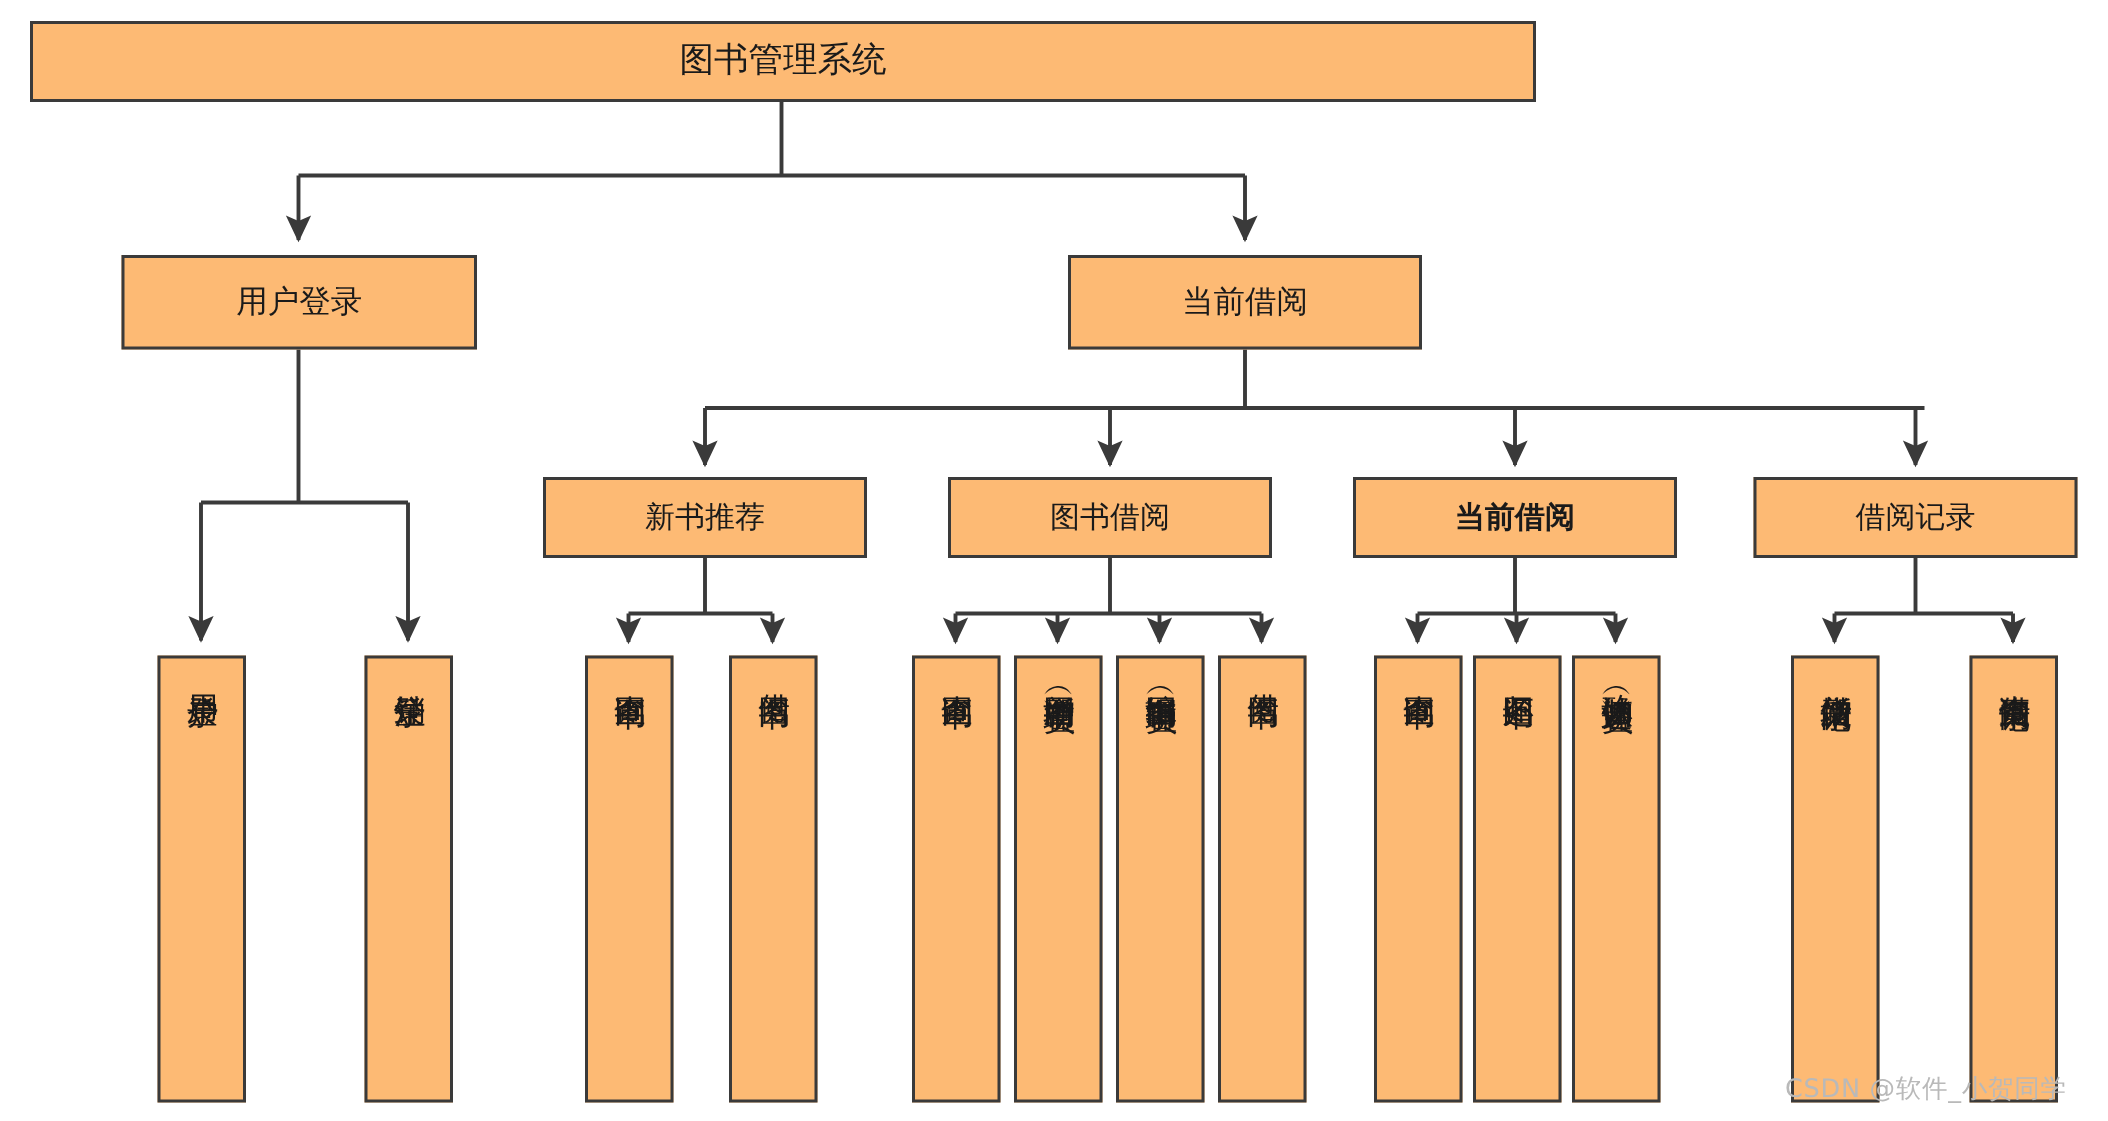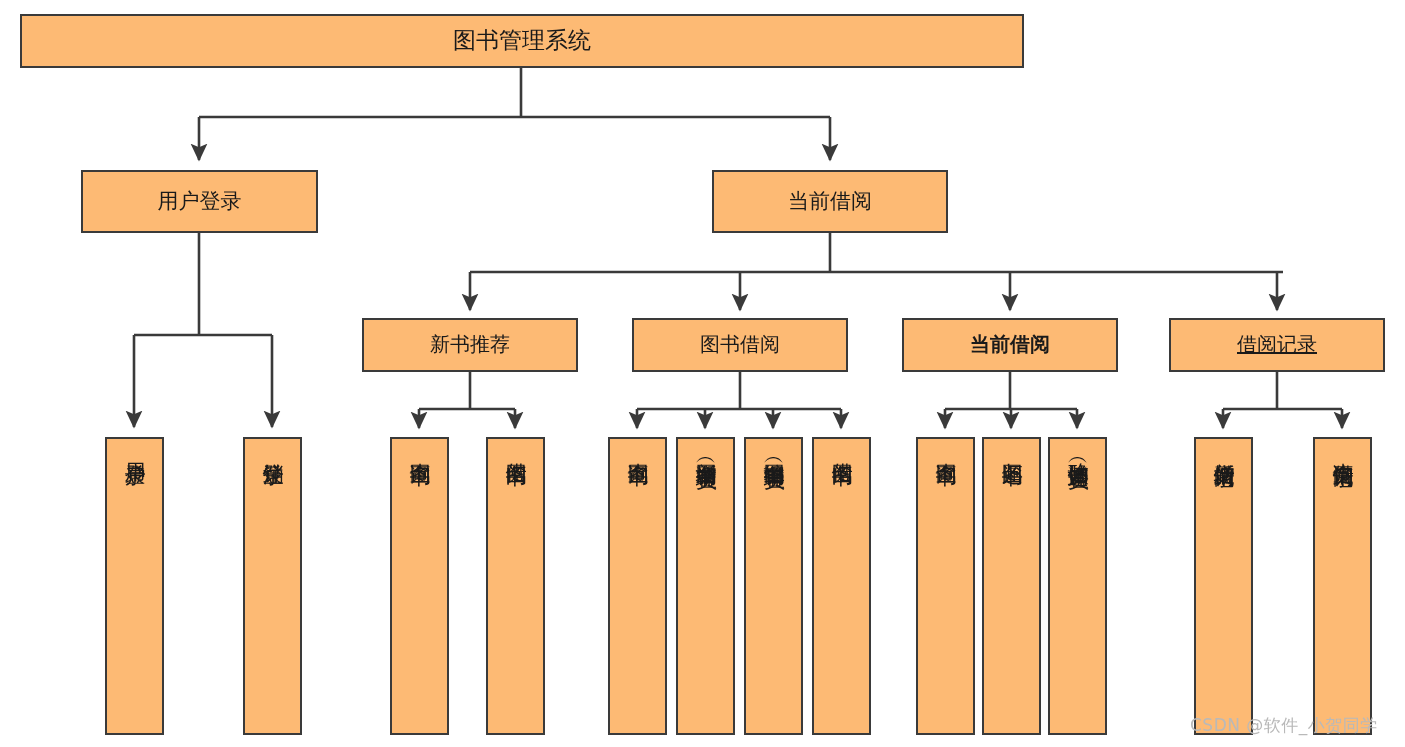--- a/index.html
+++ b/index.html
@@ -142,21 +142,21 @@
 
   <div class="node level2" style="left:632px; top:318px; width:216px; height:54px;">
     <span class="node-label">图书借阅</span>
   </div>
   <div class="node level2" style="left:362px; top:318px; width:216px; height:54px;">
     <span class="node-label">新书推荐</span>
   </div>
   <div class="node level2" style="left:902px; top:318px; width:216px; height:54px;font-weight:bold;">
     <span class="node-label">当前借阅</span>
   </div>
-  <div class="node level2" style="left:1169px; top:318px; width:216px; height:54px;text-decoration:underline;">
+  <div class="node level2" style="left:1169px; top:318px; width:216px; height:54px;">
     <span class="node-label">借阅记录</span>
   </div>
 
   <div class="node leaf" style="left:105px; top:437px; width:59px; height:298px;">
     <span class="node-label">用户登录</span>
   </div>
   <div class="node leaf" style="left:243px; top:437px; width:59px; height:298px;">
     <span class="node-label">注销登录</span>
   </div>
 

